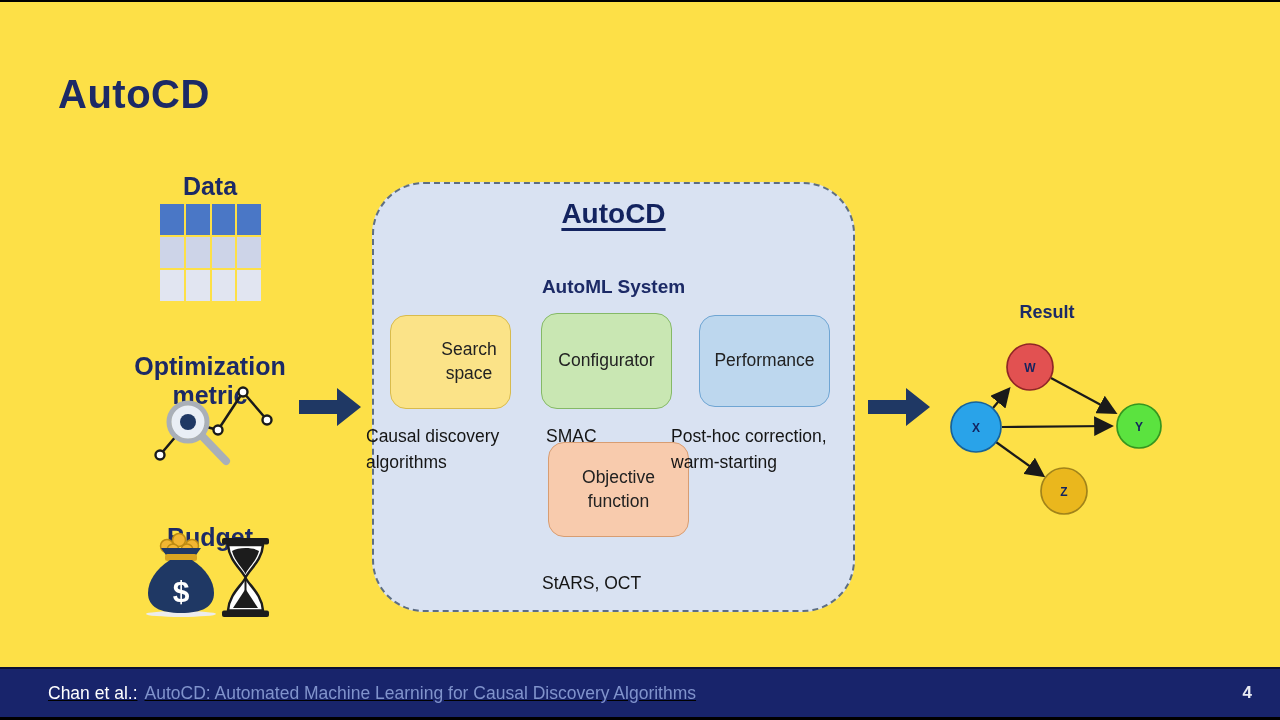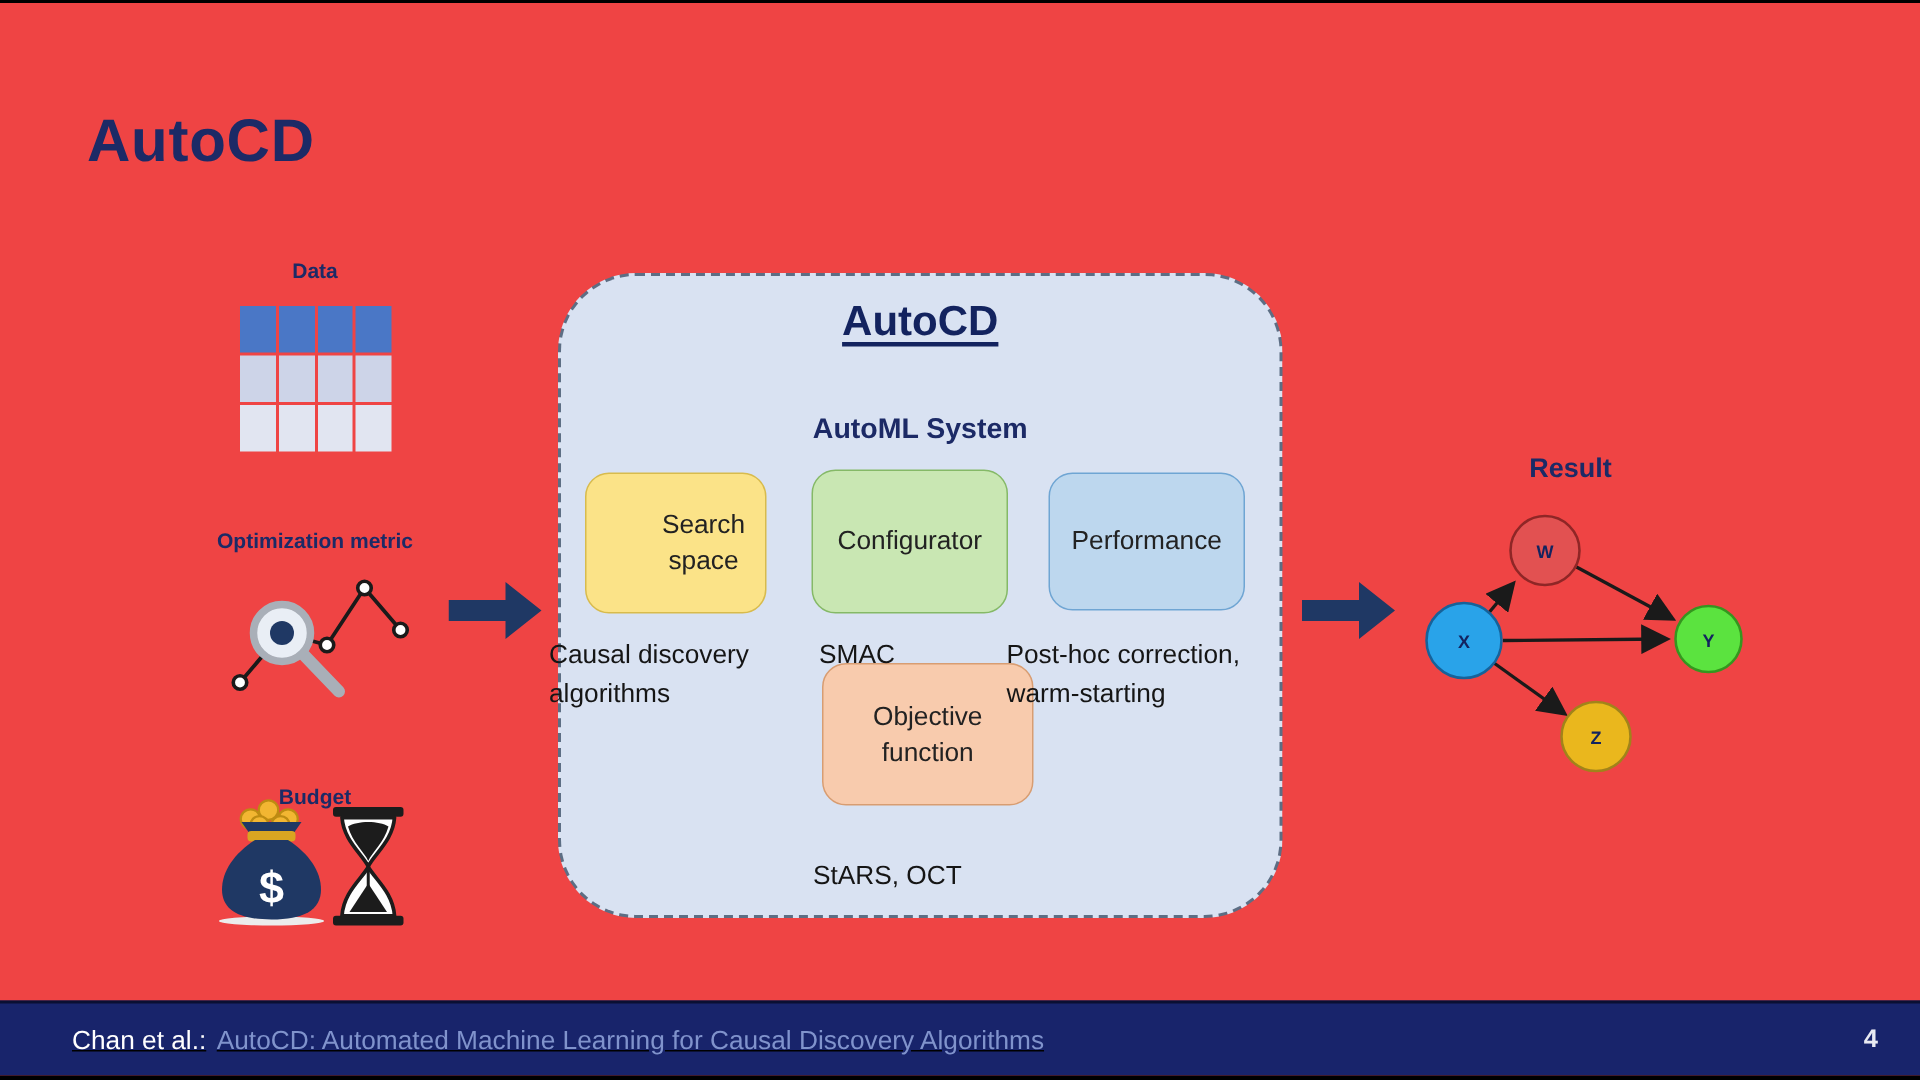--- a/index.html
+++ b/index.html
@@ -1,34 +1,34 @@
 <!DOCTYPE html>
 <html><head>
 <meta charset="utf-8">
 <style>
   * { margin: 0; padding: 0; box-sizing: border-box; }
   html, body { width: 1280px; height: 720px; }
   body { font-family: "Liberation Sans", sans-serif; background: #ffffff; }
 
   .slide {
     position: relative; width: 1280px; height: 720px;
-    background: #ef4444; overflow: hidden;
+    background: #fde047; overflow: hidden;
   }
   .top-edge { position: absolute; top: 0; left: 0; width: 1280px; height: 2px; background: #000; }
   .bottom-edge { position: absolute; bottom: 0; left: 0; width: 1280px; height: 3px; background: #000; }
 
   .slide-title {
     position: absolute; left: 58px; top: 72px;
     font-size: 40px; font-weight: bold; color: #1c2a66; letter-spacing: 0.5px;
   }
 
   
   .input-label {
     position: absolute; width: 220px; text-align: center;
-    font-size: 14px; font-weight: bold; color: #1c2a66;
+    font-size: 25px; font-weight: bold; color: #1c2a66;
   }
   .lbl-data   { left: 100px; top: 172px; }
   .lbl-metric { left: 100px; top: 352px; }
   .lbl-budget { left: 100px; top: 496px; margin-top: 27px; }
 
   .data-table {
     position: absolute; left: 160px; top: 204px; width: 101px; height: 97px;
     display: grid; grid-template-columns: repeat(4, 1fr); grid-template-rows: repeat(3, 1fr);
     gap: 2px;
   }

